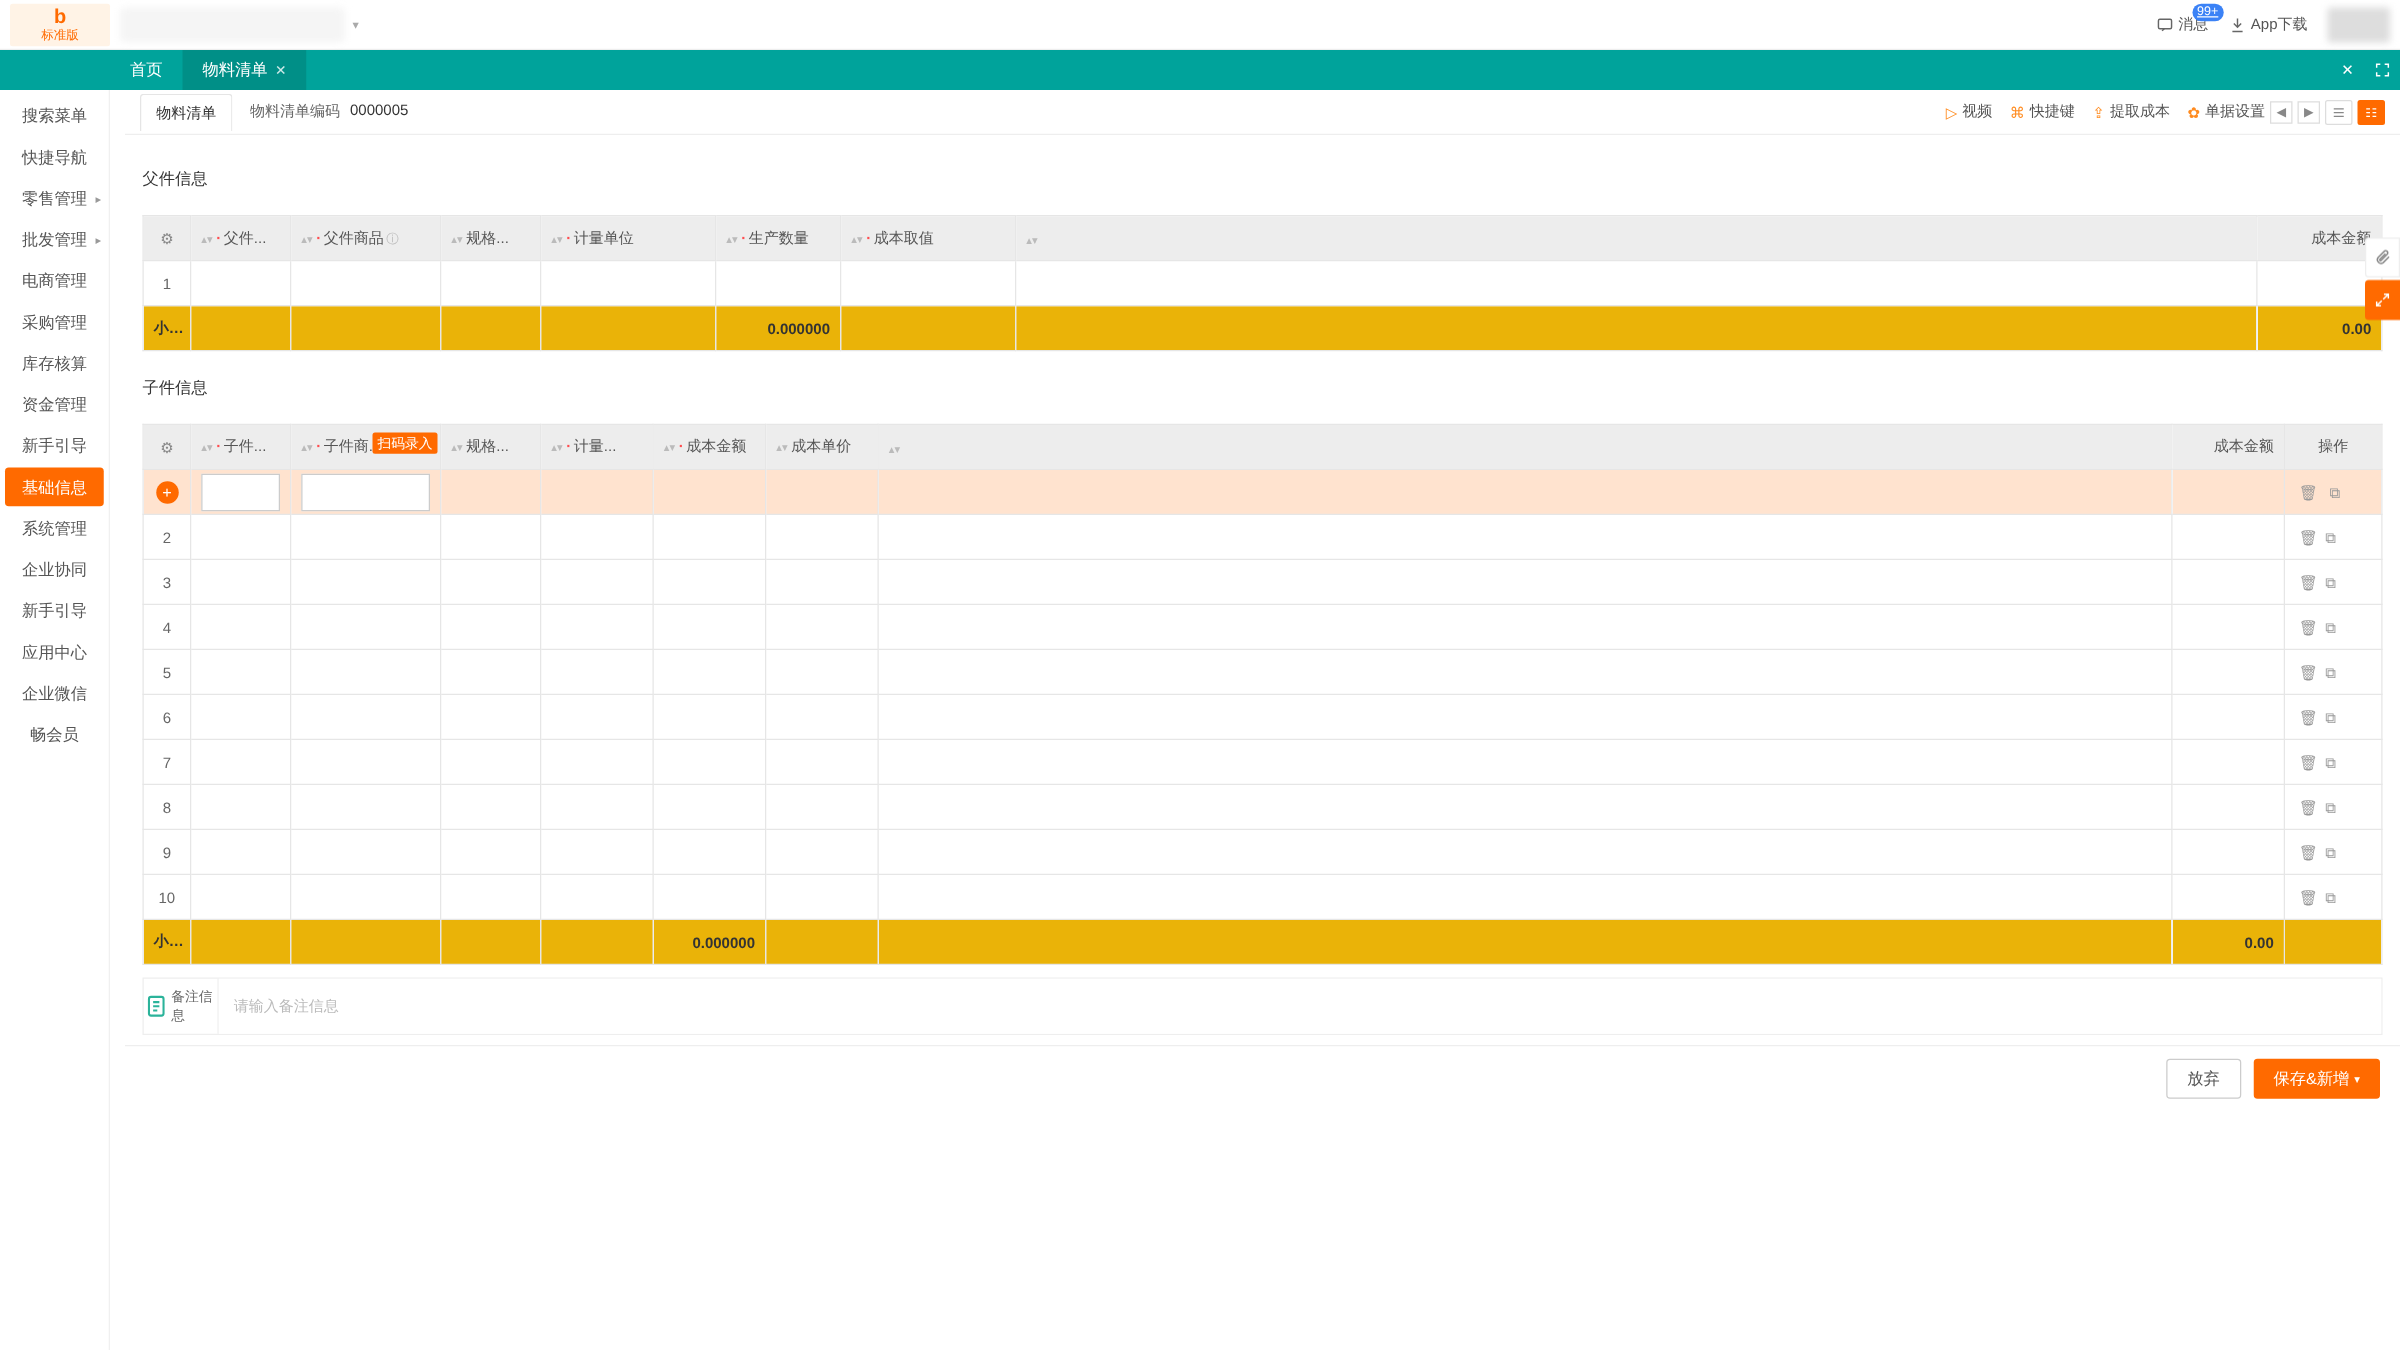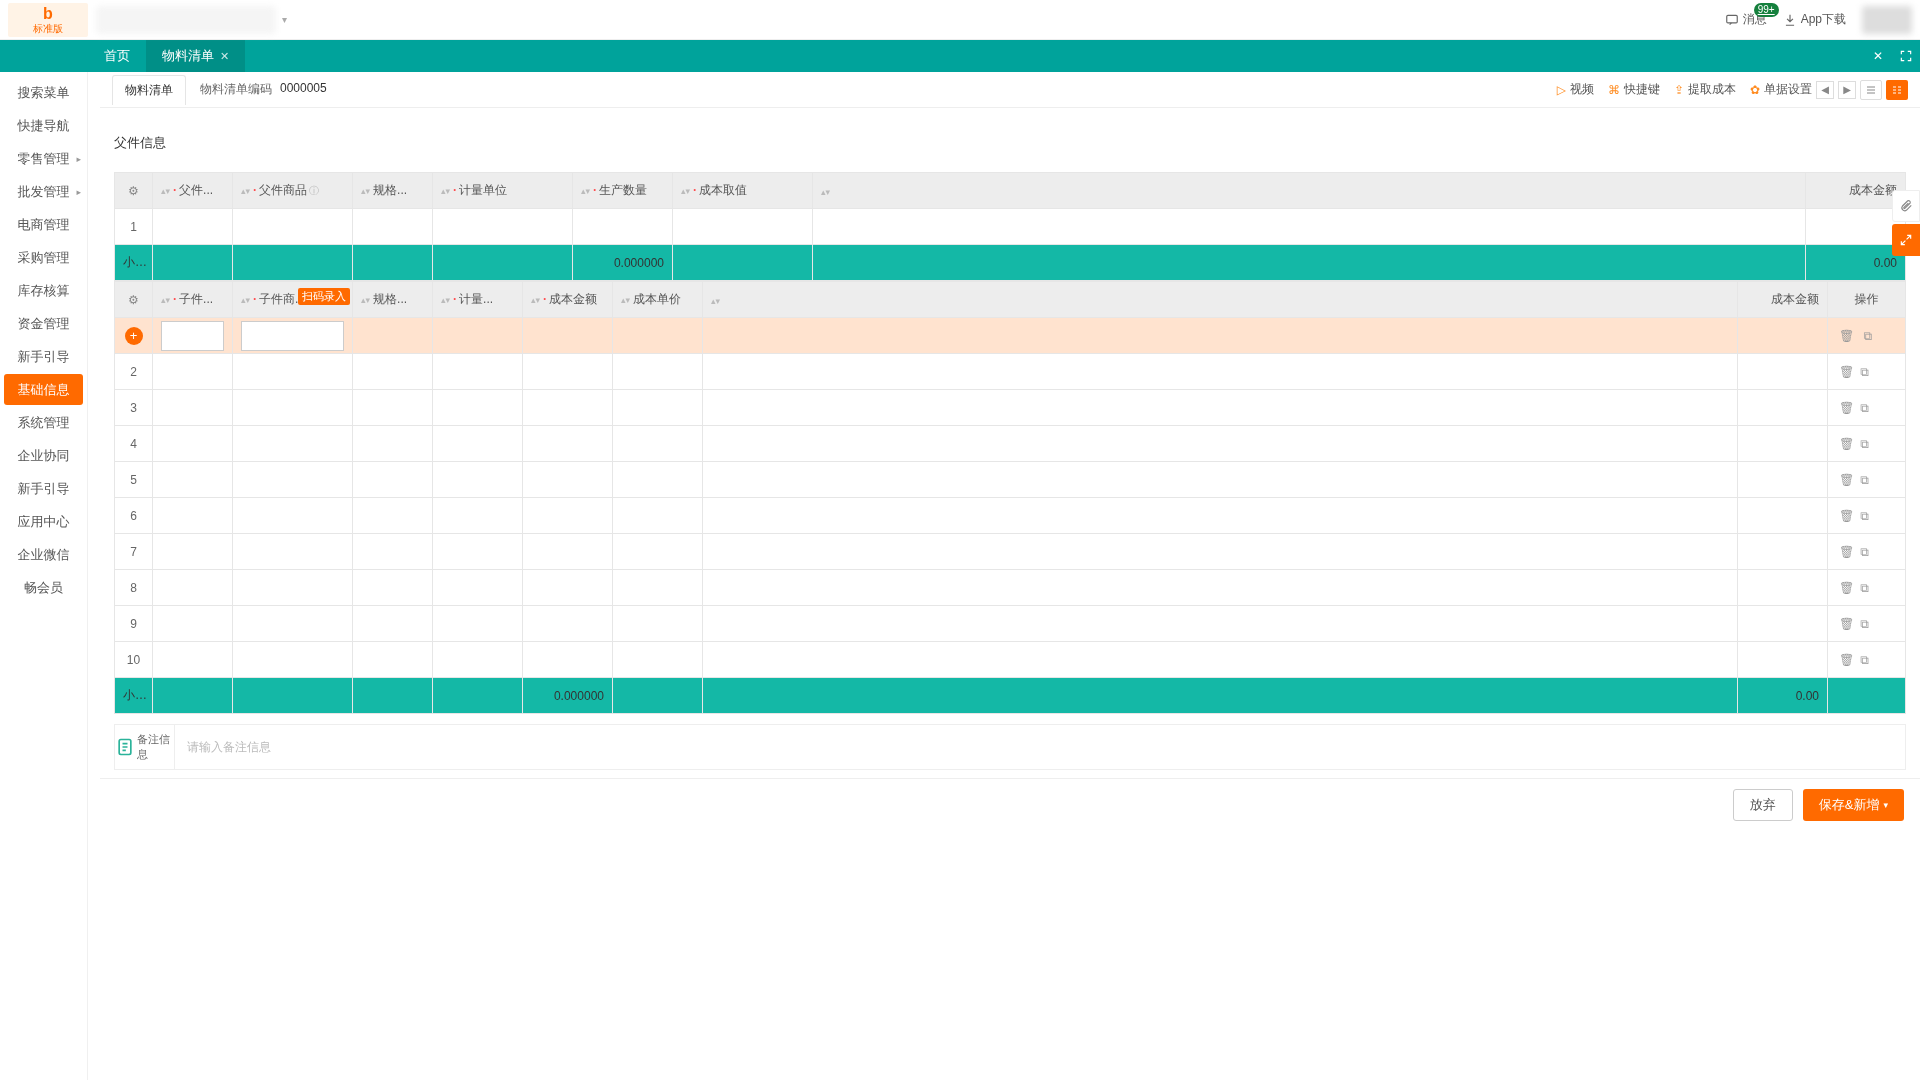--- a/index.html
+++ b/index.html
@@ -6,21 +6,21 @@
 body { font-family: "Microsoft YaHei", Arial, sans-serif; font-size: 12px; color: #333; background: #fff; overflow: hidden; }
 
 
 .top-header { height: 40px; display: flex; align-items: center; padding: 0 8px; border-bottom: 1px solid #eee; }
 .logo-box { width: 80px; height: 34px; background: #fff3e6; border-radius: 2px; display: flex; flex-direction: column; align-items: center; justify-content: center; color: #ff6a00; font-size: 10px; line-height: 1.1; position: relative; }
 .logo-b { font-weight: bold; font-size: 16px; }
 .org-select { margin-left: 8px; width: 180px; height: 28px; filter: blur(3px); background: #f5f5f5; border-radius: 4px; }
 .org-caret { margin-left: 6px; color: #aaa; font-size: 10px; }
 .hdr-spacer { flex: 1; }
 .hdr-item { display: flex; align-items: center; gap: 4px; margin-left: 16px; color: #555; cursor: pointer; position: relative; }
-.badge { position: absolute; top: -8px; right: -12px; background: #15803d; color: #fff; border-radius: 8px; font-size: 10px; padding: 0 4px; line-height: 14px; text-decoration: underline; }
+.badge { position: absolute; top: -8px; right: -12px; background: #3b82f6; color: #fff; border-radius: 8px; font-size: 10px; padding: 0 4px; line-height: 14px; text-decoration: underline; }
 .avatar { width: 50px; height: 28px; background: #ddd; filter: blur(3px); margin-left: 16px; border-radius: 2px; }
 
 
 .tabs-bar { height: 32px; background: #00a39b; display: flex; align-items: stretch; }
 .side-gutter { width: 88px; }
 .tab { padding: 0 16px; display: flex; align-items: center; color: #fff; font-size: 13px; gap: 6px; cursor: pointer; }
 .tab.active { background: #008f87; }
 .tab-close { font-size: 11px; opacity: .8; }
 .tabs-spacer { flex: 1; }
 .tabs-icon { width: 28px; display: flex; align-items: center; justify-content: center; color: #fff; cursor: pointer; }
@@ -51,21 +51,21 @@
 
 table.grid { width: 100%; border-collapse: collapse; table-layout: fixed; }
 .grid th, .grid td { border: 1px solid #e6e6e6; height: 36px; padding: 0 8px; font-size: 12px; text-align: left; overflow: hidden; white-space: nowrap; text-overflow: ellipsis; }
 .grid thead th { background: #ededed; color: #555; font-weight: normal; position: relative; }
 .grid .num-col { width: 38px; text-align: center; color: #666; }
 .grid .gear { text-align: center; color: #888; }
 .grid .req::before { content: "·"; color: #ff4d4f; font-weight: bold; margin-right: 2px; }
 .sort-ic { color: #bbb; font-size: 9px; margin-right: 3px; display: inline-block; line-height: 8px; }
 .help-ic { color: #bbb; font-size: 10px; margin-left: 2px; }
 .grid .right { text-align: right; }
-.grid .subtotal td { background: #14b8a6; font-weight: normal; color: #333; }
+.grid .subtotal td { background: #eab308; font-weight: bold; color: #333; }
 .grid tr.hlrow td { background: #ffe3cf; }
 .grid tr.hlrow td.num-col { background: #ffe3cf; }
 .add-btn { width: 18px; height: 18px; border-radius: 50%; background: #ff6a00; color: #fff; display: inline-flex; align-items: center; justify-content: center; font-size: 13px; }
 .cell-input2 { background: #fff; border: 1px solid #ccc; height: 30px; }
 .scan-badge { position: absolute; right: 2px; top: 6px; background: #ff6a00; color: #fff; font-size: 11px; padding: 1px 4px; border-radius: 2px; }
 .op-cell { text-align: center; }
 .op-ic { color: #999; margin: 0 3px; cursor: pointer; font-size: 12px; }
 
 
 .remark-row { display: flex; align-items: stretch; margin: 10px 0 0 0; border: 1px solid #eee; }
@@ -246,20 +246,21 @@
               <td></td>
               <td></td>
             <td class="right">0.000000</td>
             <td></td>
               <td></td>
             <td class="right">0.00</td>
           </tr>
         </tbody>
       </table>
 
+      <div class="section-title">子件信息</div>
       <table class="grid">
         <colgroup>
           <col style="width:38px">
             <col style="width:80px">
             <col style="width:120px">
             <col style="width:80px">
             <col style="width:90px">
             <col style="width:90px">
             <col style="width:90px">
             <col>

